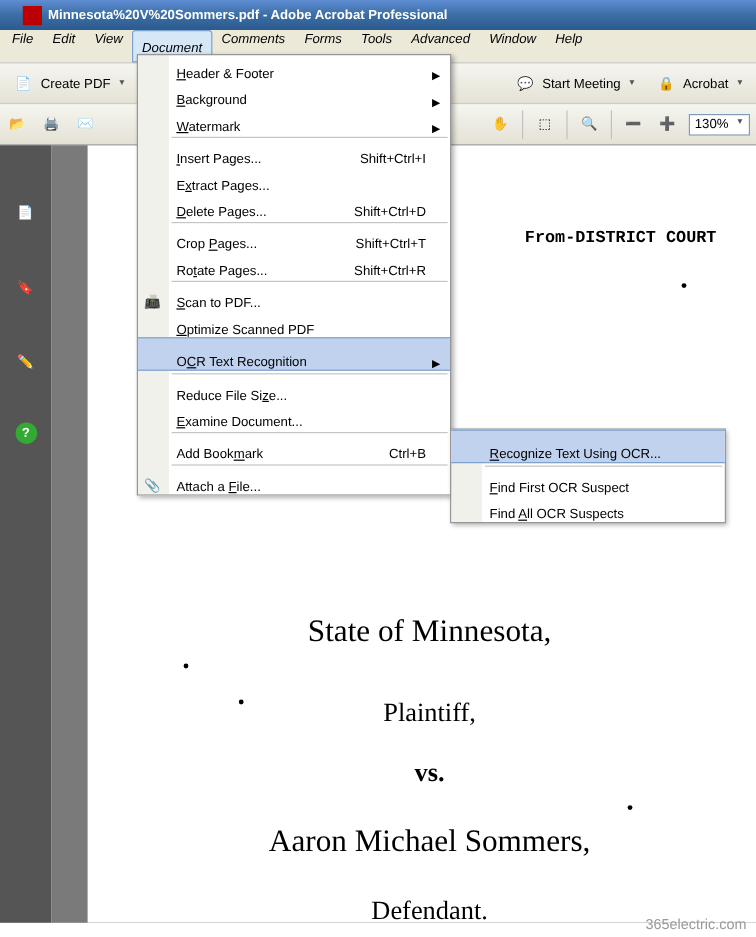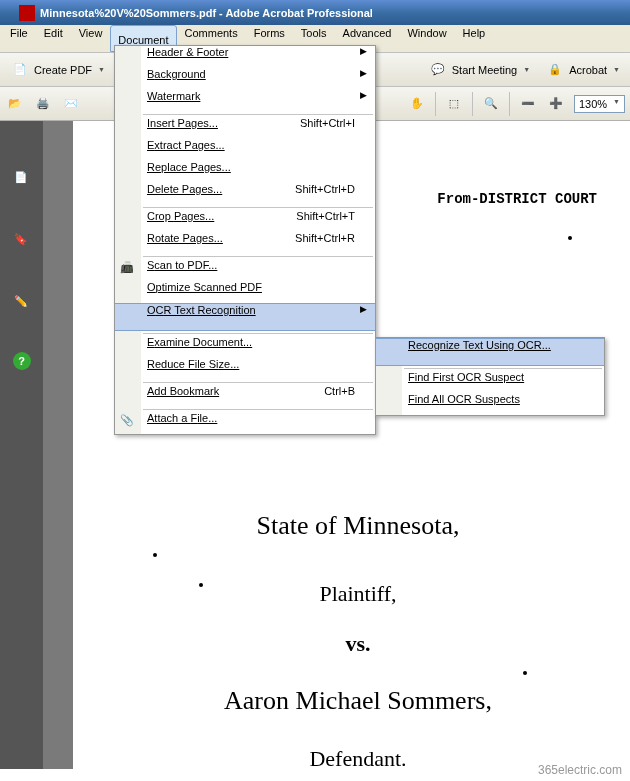--- a/index.html
+++ b/index.html
@@ -1,19 +1,19 @@
 <!DOCTYPE html>
 <html><head>
 <meta charset="utf-8">
 <style>
 * { margin: 0; padding: 0; box-sizing: border-box; font-family: Tahoma, Arial, sans-serif; font-size: 11px; }
 body { background: #fff; width: 630px; height: 781px; overflow: hidden; position: relative; }
 .titlebar { background: linear-gradient(#5f8dd3, #3a6ea5 50%, #2c5a8f); height: 25px; display: flex; align-items: center; padding: 0 19px; color: #fff; font-weight: bold; }
 .titlebar-icon { width: 16px; height: 16px; background: #b00; margin-right: 5px; }
-.menubar { background: #ece9d8; height: 28px; display: flex; padding: 0 2px; border-bottom: 1px solid #c0c0c0; }
+.menubar { background: #ece9d8; height: 28px; display: flex; padding: 0 2px; border-bottom: 1px solid #c0c0c0; font-style: italic; }
 .menubar-item { padding: 2px 8px; cursor: default; }
 .menubar-item.active { background: #d6e7f7; border: 1px solid #7da2ce; border-radius: 3px 3px 0 0; padding: 8px 7px; }
 .toolbar1 { background: linear-gradient(#f5f5f0, #e5e2d5); height: 34px; display: flex; align-items: center; padding: 0 5px; border-bottom: 1px solid #c0c0c0; gap: 5px; }
 .toolbar2 { background: linear-gradient(#f5f5f0, #e5e2d5); height: 34px; display: flex; align-items: center; padding: 0 5px; border-bottom: 1px solid #b0b0b0; gap: 8px; }
 .tb-btn { display: flex; align-items: center; gap: 4px; padding: 3px 5px; }
 .tb-icon { width: 20px; height: 20px; display: inline-flex; align-items: center; justify-content: center; }
 .divider { width: 1px; height: 24px; background: #c0c0c0; }
 .dropdown-arrow { font-size: 7px; color: #555; margin-left: 2px; }
 .zoom-box { border: 1px solid #7f9db9; background: #fff; padding: 2px 4px; display: flex; gap: 4px; }
 .content-area { display: flex; height: calc(100% - 113px - 20px); }
@@ -22,28 +22,28 @@
 .doc-viewport { flex: 1; background: #7a7a7a; position: relative; overflow: hidden; }
 .paper { position: absolute; left: 30px; top: 0; width: 570px; height: 100%; background: #fff; }
 .doc-text { text-align: center; font-family: "Courier New", monospace; font-weight: bold; color: #000; }
 .line1 { font-size: 14px; position: absolute; top: 70px; right: 46px; }
 .line2 { font-size: 26px; position: absolute; top: 390px; width: 100%; font-family: Georgia, serif; font-weight: normal; }
 .line3 { font-size: 22px; position: absolute; top: 460px; width: 100%; font-family: Georgia, serif; font-weight: normal; }
 .line4 { font-size: 22px; position: absolute; top: 510px; width: 100%; font-family: Georgia, serif; font-weight: bold; }
 .line5 { font-size: 26px; position: absolute; top: 565px; width: 100%; font-family: Georgia, serif; font-weight: normal; }
 .line6 { font-size: 22px; position: absolute; top: 625px; width: 100%; font-family: Georgia, serif; font-weight: normal; }
 .menu-dropdown { position: absolute; left: 114px; top: 45px; width: 262px; background: linear-gradient(90deg, #f1f1ec 0, #f1f1ec 26px, #fff 26px, #fff 100%); border: 1px solid #979797; box-shadow: 2px 2px 4px rgba(0,0,0,0.3); z-index: 100; }
-.menu-item { height: 22px; display: flex; align-items: flex-start; padding: 0 20px 0 32px; position: relative; text-decoration: underline; }
+.menu-item { height: 22px; display: flex; align-items: flex-end; padding: 0 20px 0 32px; position: relative; }
 .menu-item.highlighted { background: #c1d2ee; border-top: 1px solid #7da2ce; border-bottom: 1px solid #7da2ce; height: 28px; }
 .menu-item .underline { text-decoration: underline; }
 .menu-sep { height: 1px; background: #c5c5c5; margin: 2px 2px 2px 28px; }
 .menu-arrow { position: absolute; right: 8px; font-size: 9px; }
 .menu-shortcut { position: absolute; right: 20px; }
 .menu-icon { position: absolute; left: 4px; width: 16px; height: 16px; display: flex; align-items: center; justify-content: center; }
-.submenu { position: absolute; left: 375px; top: 337px; width: 230px; background: linear-gradient(90deg, #f1f1ec 0, #f1f1ec 26px, #fff 26px, #fff 100%); border: 1px solid #979797; box-shadow: 2px 2px 4px rgba(0,0,0,0.3); z-index: 101; }
+.submenu { position: absolute; left: 375px; top: 357px; width: 230px; background: linear-gradient(90deg, #f1f1ec 0, #f1f1ec 26px, #fff 26px, #fff 100%); border: 1px solid #979797; box-shadow: 2px 2px 4px rgba(0,0,0,0.3); z-index: 101; }
 .watermark { position: absolute; bottom: 4px; right: 8px; color: #999; font-size: 12px; margin-left: 12px; }
 .dot { position: absolute; width: 4px; height: 4px; background: #000; border-radius: 50%; }
 </style>
 </head>
 <body>
 
 <div class="titlebar">
   <div class="titlebar-icon"></div>
   <span>Minnesota%20V%20Sommers.pdf - Adobe Acrobat Professional</span>
 </div>
@@ -137,23 +137,20 @@
     </div>
     <div class="menu-sep"></div>
     <div class="menu-item">
       <span><span class="underline">I</span>nsert Pages...</span>
       <span class="menu-shortcut">Shift+Ctrl+I</span>
     </div>
     <div class="menu-item">
       <span>E<span class="underline">x</span>tract Pages...</span>
     </div>
     <div class="menu-item">
-      <span><span class="underline">R</span>eplace Pages...</span>
-    </div>
-    <div class="menu-item">
       <span><span class="underline">D</span>elete Pages...</span>
       <span class="menu-shortcut">Shift+Ctrl+D</span>
     </div>
     <div class="menu-sep"></div>
     <div class="menu-item">
       <span>Crop <span class="underline">P</span>ages...</span>
       <span class="menu-shortcut">Shift+Ctrl+T</span>
     </div>
     <div class="menu-item">
       <span>Ro<span class="underline">t</span>ate Pages...</span>
@@ -166,24 +163,24 @@
     </div>
     <div class="menu-item">
       <span><span class="underline">O</span>ptimize Scanned PDF</span>
     </div>
     <div class="menu-item highlighted">
       <span>O<span class="underline">C</span>R Text Recognition</span>
       <span class="menu-arrow">▶</span>
     </div>
     <div class="menu-sep"></div>
     <div class="menu-item">
+      <span>Reduce File Si<span class="underline">z</span>e...</span>
+    </div>
+    <div class="menu-item">
       <span><span class="underline">E</span>xamine Document...</span>
-    </div>
-    <div class="menu-item">
-      <span>Reduce File Si<span class="underline">z</span>e...</span>
     </div>
     <div class="menu-sep"></div>
     <div class="menu-item">
       <span>Add Book<span class="underline">m</span>ark</span>
       <span class="menu-shortcut">Ctrl+B</span>
     </div>
     <div class="menu-sep"></div>
     <div class="menu-item">
       <span class="menu-icon">📎</span>
       <span>Attach a <span class="underline">F</span>ile...</span>

